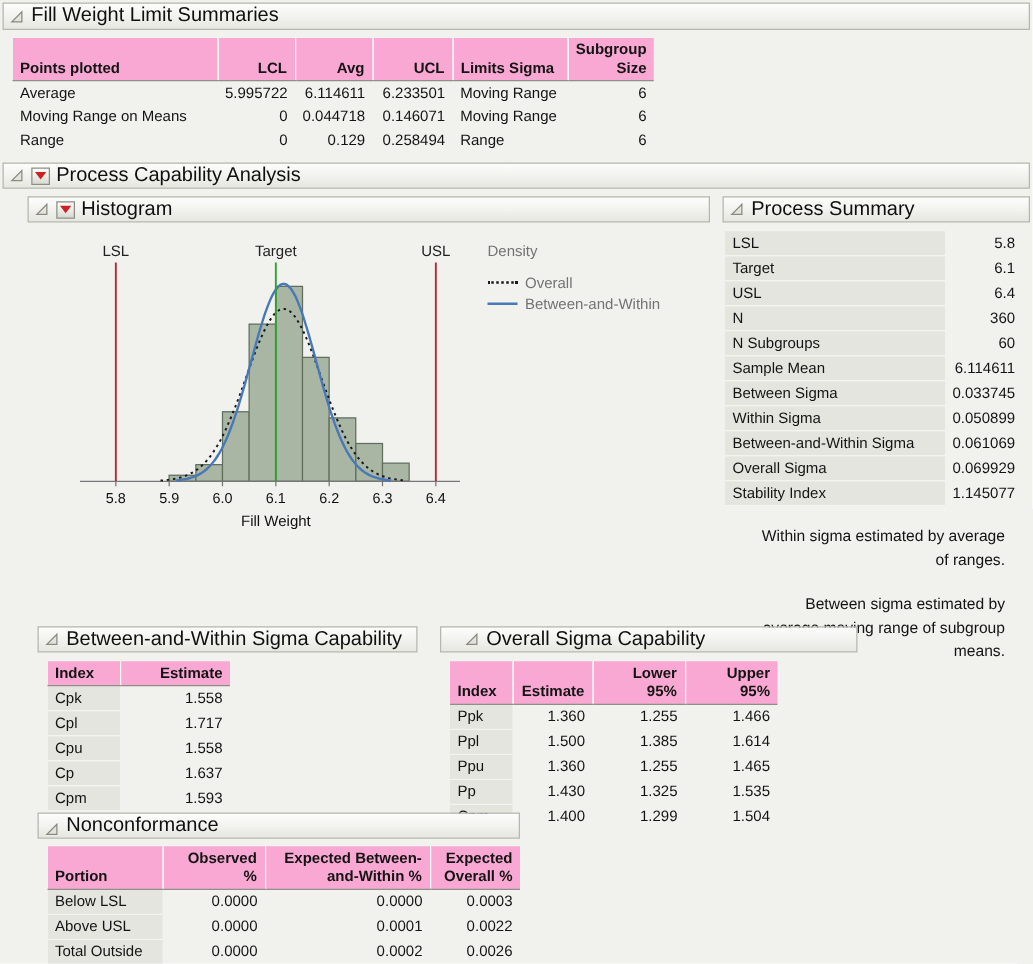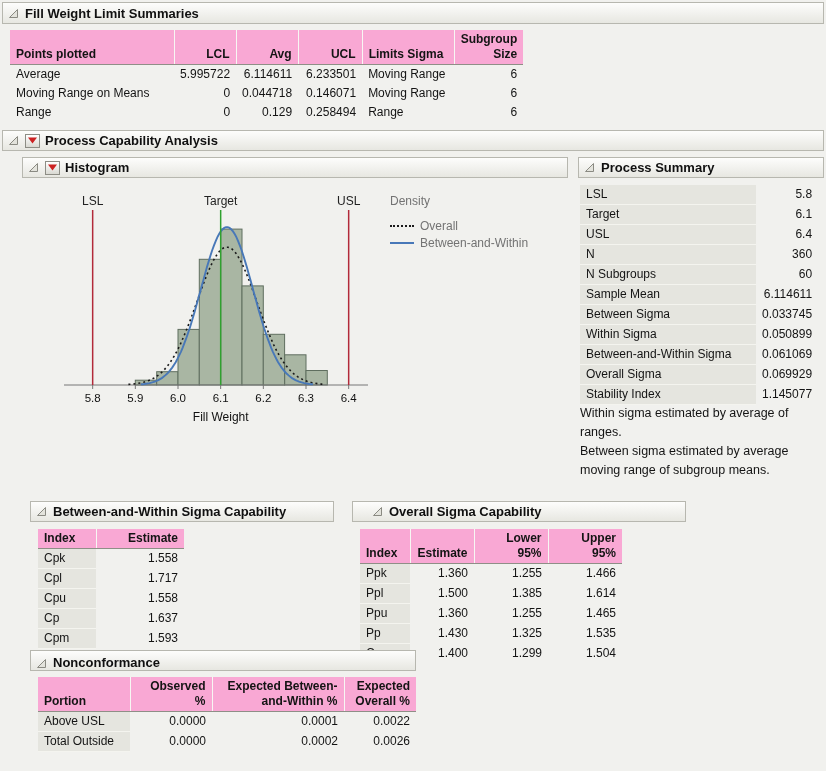--- a/index.html
+++ b/index.html
@@ -11,21 +11,21 @@
     font-size:12px; color:#141414;
   }
   
   .hbar{
     position:absolute; height:21px;
     display:flex; align-items:center; gap:5px;
     padding:0 6px 0 4px;
     background:linear-gradient(#fdfdfc,#e7e7e1);
     border:1px solid #b7b7af;
   }
-  .hbar .title{ font-weight:bold; font-size:13px; color:#101010; white-space:nowrap; }
+  .hbar .title{ font-weight:normal; font-size:16px; color:#101010; white-space:nowrap; }
   .disc{ width:13px; height:13px; flex:0 0 auto; cursor:pointer; }
   .redtri{
     width:15px; height:14px; flex:0 0 auto;
     border:1px solid #8d8d85;
     background:linear-gradient(#ffffff,#d9d9d2);
     display:flex; align-items:center; justify-content:center; cursor:pointer;
   }
   .redtri svg polygon{ fill:var(--accent-red,#cc2222); }
 
   
@@ -44,21 +44,21 @@
   
   #legend{ position:absolute; left:390px; top:194px; font-size:12px; color:#737373; }
   #legend .leg-title{ margin-bottom:9px; }
   .leg-item{ display:flex; align-items:center; gap:6px; height:17px; }
   .leg-line{ display:inline-block; width:24px; height:0; border-top-width:2px; }
   .leg-line.dotted{ border-top-style:dotted; border-top-color:#111; }
   .leg-line.solid{ border-top-style:solid; border-top-color:#4878b8; }
 
   
   #ps-notes{ position:absolute; left:580px; top:404px; width:240px; font-size:12.5px; line-height:19px; color:#141414; }
-  #ps-notes p{ margin:0; }
+  #ps-notes p{ margin:16px;text-align:right; }
 </style>
 </head>
 <body>
 
 <div id="screen">
 
   <div class="hbar" style="left:2px; top:2px; width:822px; height:22px;">
     <svg class="disc" viewBox="0 0 13 13">
         <polygon points="10.5,2.5 10.5,10.5 2.5,10.5" fill="#e3e3dc" stroke="#8a8a82" stroke-width="1"></polygon>
       </svg>
@@ -359,20 +359,26 @@
     <tbody>
         <tr>
       <th>Portion</th>
       <th class="thr">Observed %</th>
       <th class="thr">Expected Between-
 and-Within %</th>
       <th class="thr">Expected
 Overall %</th>
     </tr>
     <tr>
+          <td class="shade">Below LSL</td>
+          <td class="num">0.0000</td>
+          <td class="num">0.0000</td>
+          <td class="num">0.0003</td>
+        </tr>
+    <tr>
           <td class="shade">Above USL</td>
           <td class="num">0.0000</td>
           <td class="num">0.0001</td>
           <td class="num">0.0022</td>
         </tr>
     <tr>
           <td class="shade">Total Outside</td>
           <td class="num">0.0000</td>
           <td class="num">0.0002</td>
           <td class="num">0.0026</td>

